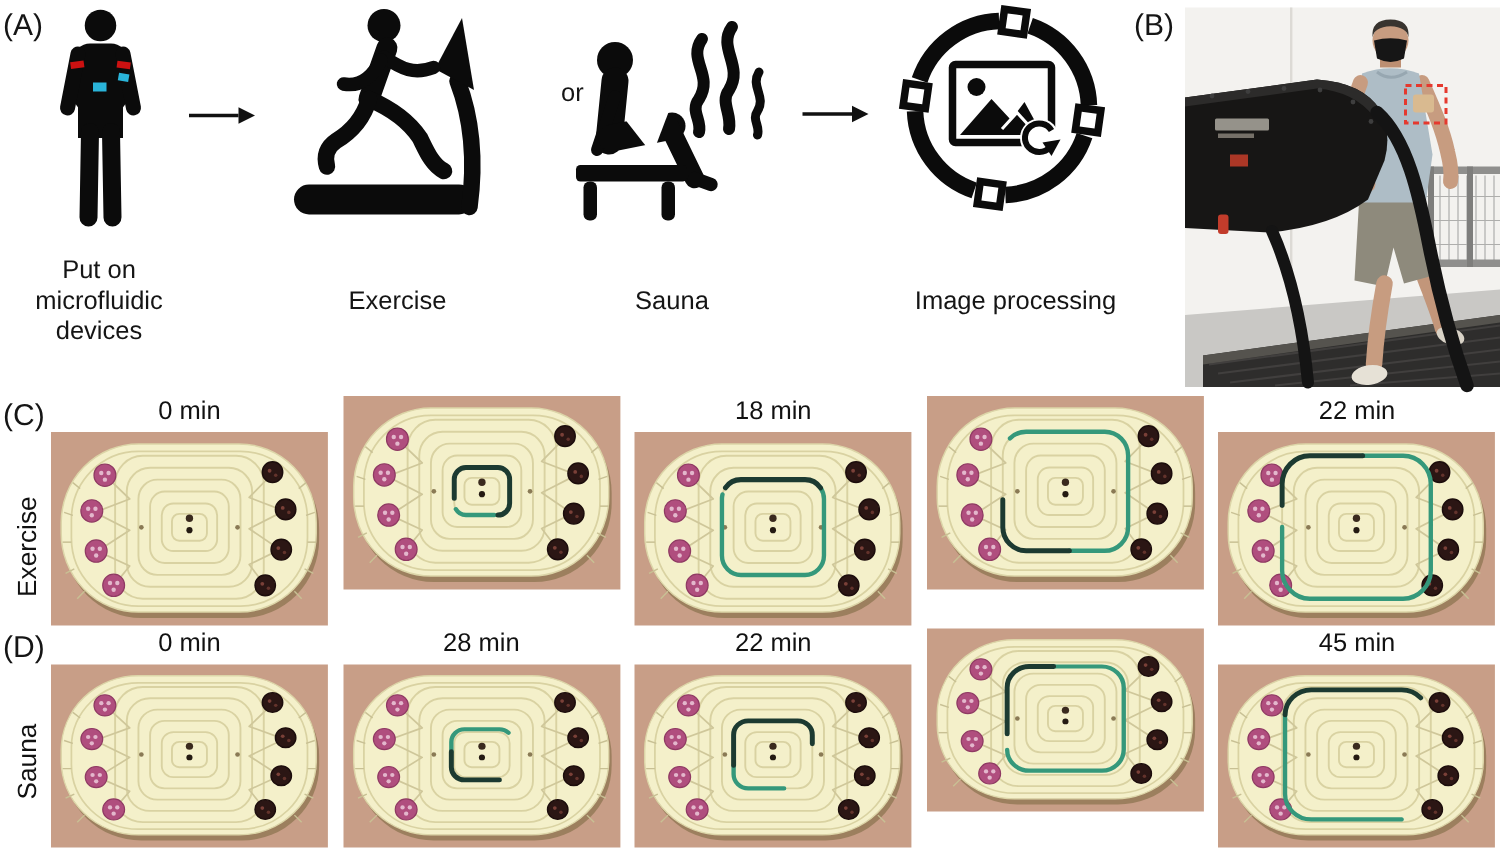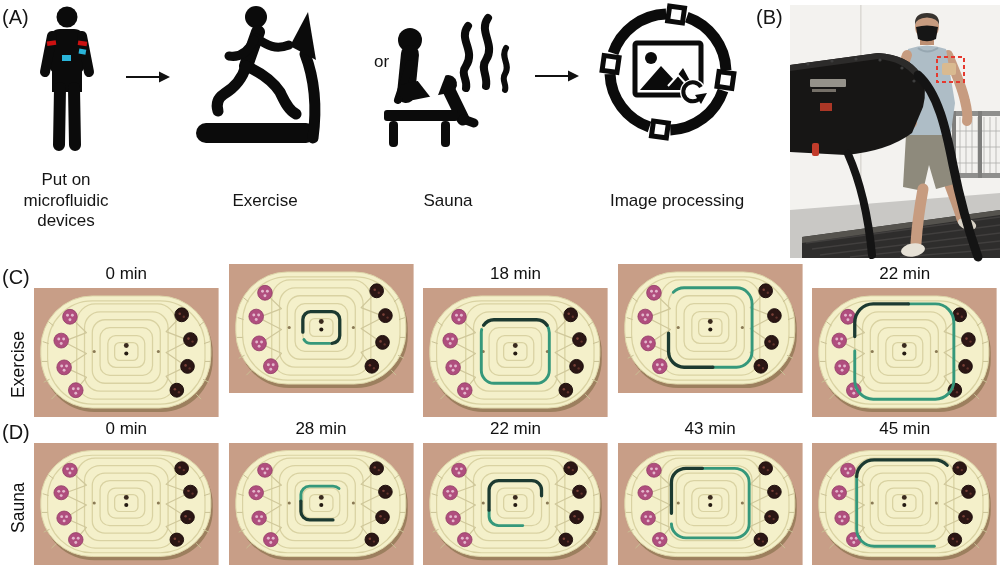--- a/index.html
+++ b/index.html
@@ -328,21 +328,20 @@
     </figure>
     <figure class="cell" style="margin:0">
       <figcaption class="time-label">22 min</figcaption>
       <svg viewBox="0 0 190 130" height="122" preserveAspectRatio="none">
           <use href="#device-base"></use>
           <rect x="68" y="40" width="54" height="48" rx="10" fill="none" pathLength="100" stroke="#35987b" stroke-width="3" stroke-linecap="round" stroke-dasharray="25 75" stroke-dashoffset="-55"></rect>
           <rect x="68" y="40" width="54" height="48" rx="10" fill="none" pathLength="100" stroke="#1c3a31" stroke-width="3.4" stroke-linecap="round" stroke-dasharray="50 50" stroke-dashoffset="-80"></rect>
         </svg>
     </figure>
     <figure class="cell" style="margin:0">
-      <figcaption class="time-label">43 min</figcaption>
       <svg viewBox="0 0 190 130" height="122" preserveAspectRatio="none">
           <use href="#device-base"></use>
           <rect x="55" y="27" width="80" height="74" rx="15" fill="none" pathLength="100" stroke="#35987b" stroke-width="3" stroke-linecap="round" stroke-dasharray="70 30" stroke-dashoffset="-6"></rect>
           <rect x="55" y="27" width="80" height="74" rx="15" fill="none" pathLength="100" stroke="#1c3a31" stroke-width="3.4" stroke-linecap="round" stroke-dasharray="26 74" stroke-dashoffset="-80"></rect>
         </svg>
     </figure>
     <figure class="cell" style="margin:0">
       <figcaption class="time-label">45 min</figcaption>
       <svg viewBox="0 0 190 130" height="122" preserveAspectRatio="none">
           <use href="#device-base"></use>

